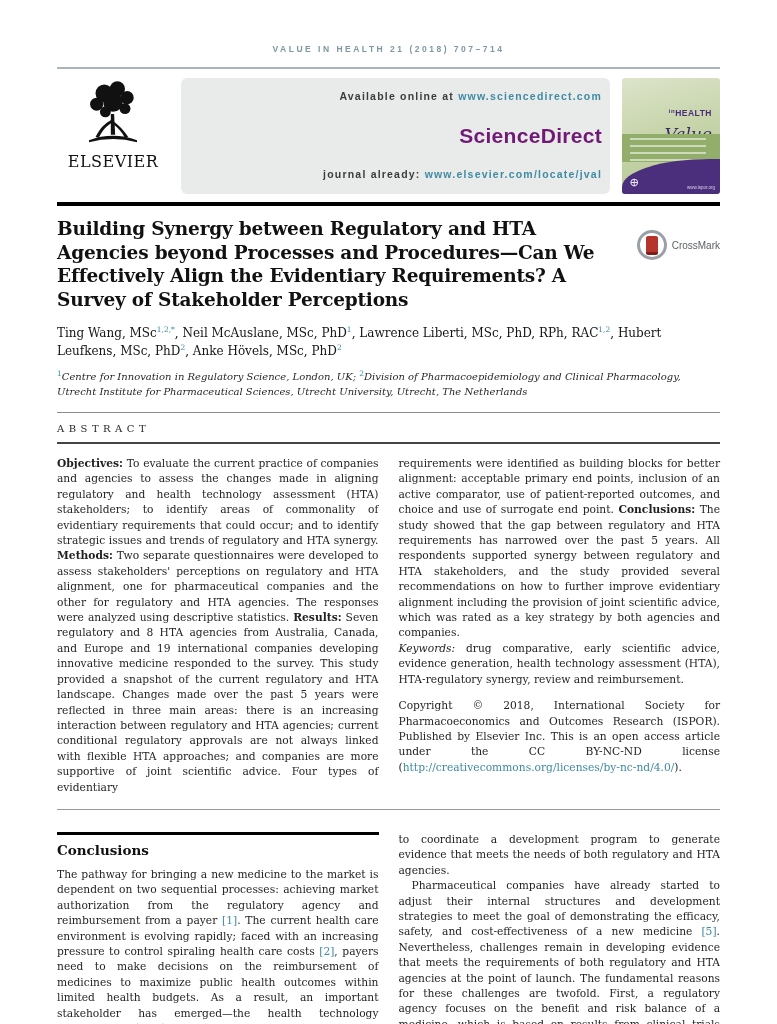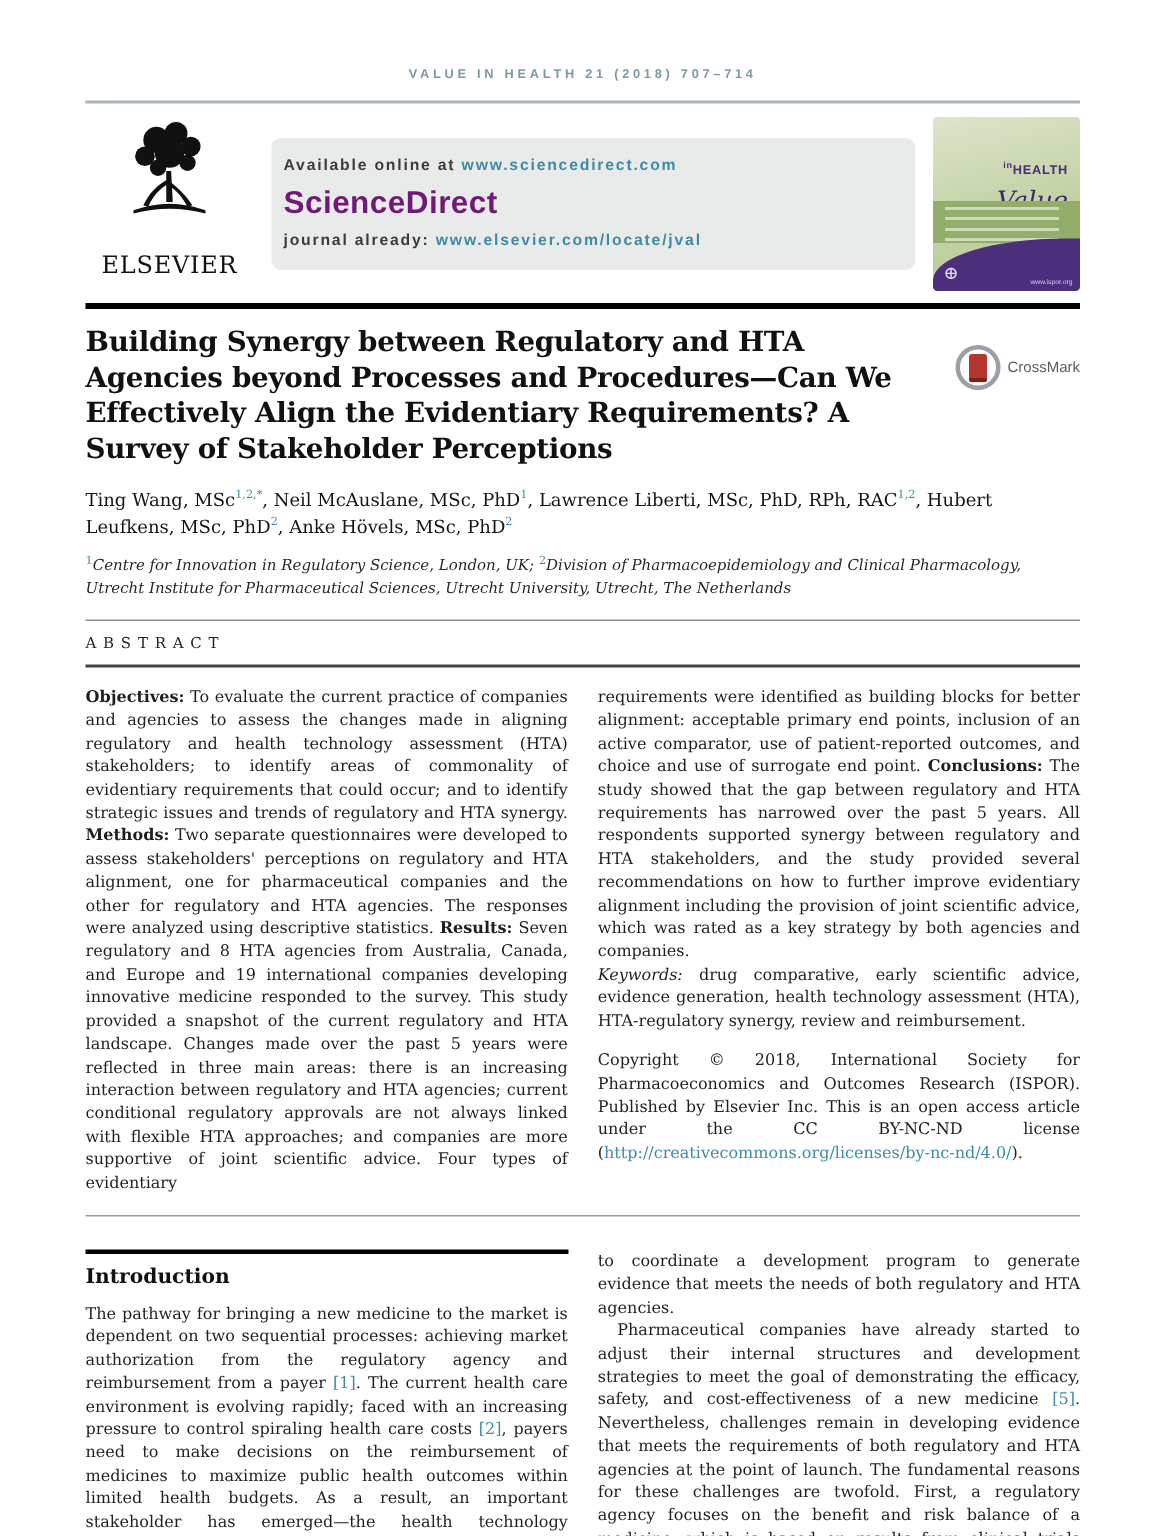--- a/index.html
+++ b/index.html
@@ -17,26 +17,26 @@
   .rule { border: 0; }
   .rule-gray  { border-top: 2px solid #aab4b9; margin-top: 13px; }
   .rule-black { border-top: 4px solid #000; margin-top: 8px; }
   .rule-mid   { border-top: 1px solid #8b8b8b; margin-top: 13px; }
   .rule-dark  { border-top: 2px solid #444; margin-top: 8px; }
   .rule-gray2 { border-top: 1px solid #999; margin-top: 14px; }
 
   .header-row { display: flex; margin-top: 9px; height: 116px; }
   .elsevier { width: 112px; text-align: center; }
   .elsevier svg { display: block; margin: 0 auto; }
-  .elsevier-text { font-family: "DejaVu Serif", serif; font-size: 16px; letter-spacing: 0.5px; color: #111; margin-top: 17px; }
+  .elsevier-text { font-family: "DejaVu Serif", serif; font-size: 16px; letter-spacing: 0.5px; color: #111; margin-top: 2px; }
 
   .header-box {
-    flex: 1; background: #e9eaea; border-radius: 6px; margin: 14px 12px;
+    flex: 1; background: #e9eaea; border-radius: 6px; margin: 0 12px;
     display: flex; flex-direction: column; justify-content: space-between;
-    padding: 12px 8px 14px 8px; text-align: left;
+    padding: 12px 8px 14px 8px; text-align: right;
     font-family: "Liberation Sans", sans-serif;
   }
   .avail-line, .homepage-line { font-size: 10.5px; letter-spacing: 1.2px; color: #3c3c3c; font-weight: bold; }
   .sd-logo { font-size: 21px; font-weight: bold; color: #701a75; letter-spacing: 0.3px; margin-top: 2px; }
   a.seg-link, .seg-link { color: #3f8ba3; text-decoration: none; }
 
   .cover { width: 98px; position: relative; border-radius: 3px; overflow: hidden;
     background: linear-gradient(165deg, #dde4cb 0%, #c9d6ae 40%, #b3c68e 100%); }
   .cover-value { position: absolute; top: 10px; right: 8px; font-style: italic; font-size: 17px; color: #3c2a63; font-family: "DejaVu Serif", serif; margin-top: 36px; }
   .cover-health { position: absolute; top: 30px; right: 8px; font-family: "Liberation Sans", sans-serif; font-size: 8.5px; font-weight: bold; color: #4a2d7a; letter-spacing: 0.5px; }
@@ -155,21 +155,21 @@
       <p class="keywords"><span class="seg-i">Keywords:</span><span class="seg-t"> drug comparative, early scientific advice, evidence generation, health technology assessment (HTA), HTA-regulatory synergy, review and reimbursement.</span></p>
       <p class="copyright"><span class="seg-t">Copyright © 2018, International Society for Pharmacoeconomics and Outcomes Research (ISPOR). Published by Elsevier Inc. This is an open access article under the CC BY-NC-ND license (</span><a class="seg-link" href="#">http://creativecommons.org/licenses/by-nc-nd/4.0/</a><span class="seg-t">).</span></p>
     </div>
   </div>
 
   <div class="rule rule-gray2"></div>
 
   <div class="two-col body">
     <div class="col">
       <div class="intro-rule"></div>
-      <h2 class="section-heading">Introduction</h2>
+      <h2 class="section-heading">Conclusions</h2>
       <p><span class="seg-t">The pathway for bringing a new medicine to the market is dependent on two sequential processes: achieving market authorization from the regulatory agency and reimbursement from a payer </span><span class="seg-ref">[1]</span><span class="seg-t">. The current health care environment is evolving rapidly; faced with an increasing pressure to control spiraling health care costs </span><span class="seg-ref">[2]</span><span class="seg-t">, payers need to make decisions on the reimbursement of medicines to maximize public health outcomes within limited health budgets. As a result, an important stakeholder has emerged—the health technology assessment (HTA) agency that aims to provide recommendations on reimbursement on the basis of the value of a new medicine </span></p>
     </div>
     <div class="col">
       <p><span class="seg-t">to coordinate a development program to generate evidence that meets the needs of both regulatory and HTA agencies.</span></p>
       <p class="indent"><span class="seg-t">Pharmaceutical companies have already started to adjust their internal structures and development strategies to meet the goal of demonstrating the efficacy, safety, and cost-effectiveness of a new medicine </span><span class="seg-ref">[5]</span><span class="seg-t">. Nevertheless, challenges remain in developing evidence that meets the requirements of both regulatory and HTA agencies at the point of launch. The fundamental reasons for these challenges are twofold. First, a regulatory agency focuses on the benefit and risk balance of a medicine, which is based on results from clinical trials provided under ideal circumstances, whereas an HTA agency focuses on effectiveness evaluation of an intervention under the general circumstance of clinical practice. Second, HTA evaluation compares a new medicine against one or more existing treatments. The comparative nature of HTA requires an active comparator trial to demonstrate the value of a new medicine, whereas few regulatory approvals</span></p>
     </div>
   </div>
 
 </div>
 

